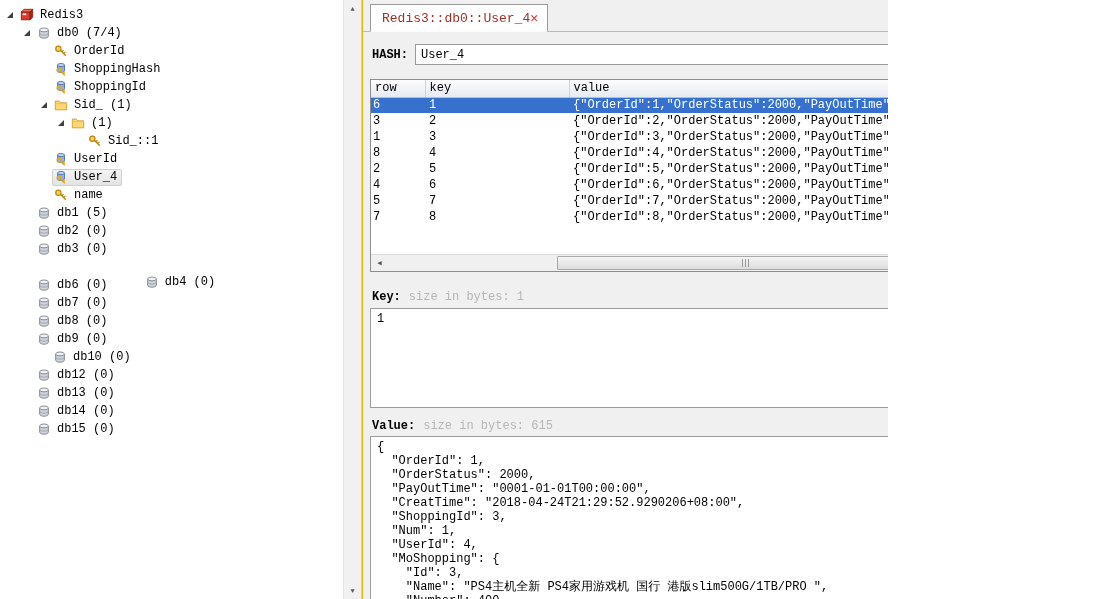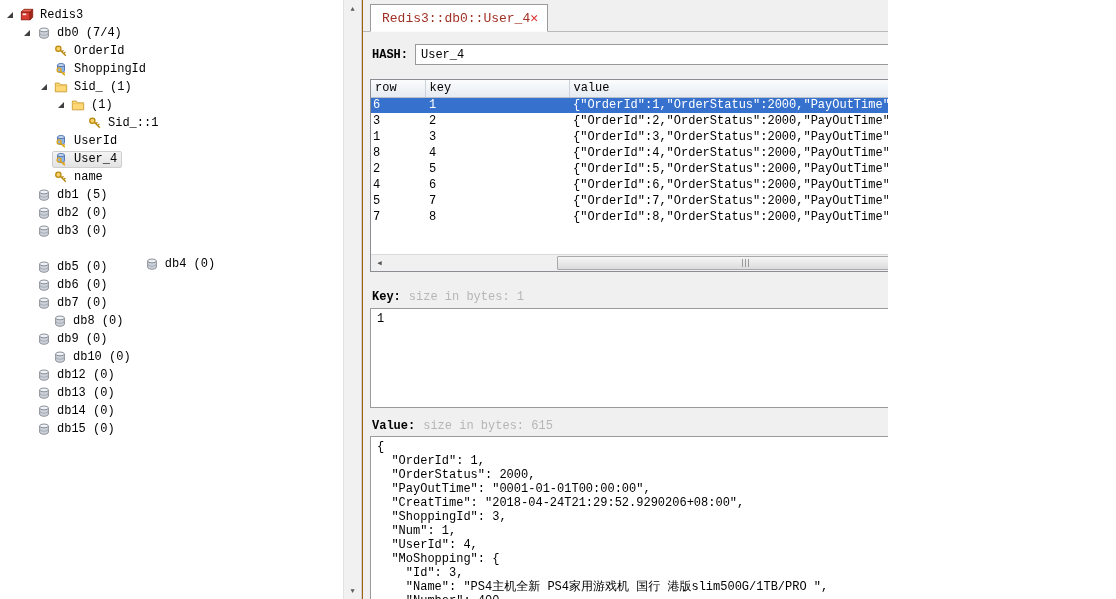--- a/index.html
+++ b/index.html
@@ -1,20 +1,20 @@
 <!DOCTYPE html>
 <html><head>
 <meta charset="utf-8">
 <style>
   * { box-sizing: border-box; }
   html,body { margin:0; padding:0; background:#fff; }
   .app {
     position:relative; width:888px; height:599px; overflow:hidden;
     font-family:"Liberation Mono","DejaVu Sans Mono",monospace;
-    font-size:12px; color:#000; background:#a16207; cursor:default;
+    font-size:12px; color:#000; background:#eab308; cursor:default;
   }
 
   
   .left-panel { position:absolute; left:0; top:0; width:362px; height:599px; background:#fff; border-right:1px solid #cfcfcf; }
   .tree { position:absolute; left:0; top:0; right:18px; bottom:0; padding-top:6px; overflow:hidden; }
   .tree-row { height:18px; display:flex; align-items:center; white-space:nowrap; }
   .arrow { width:15px; height:18px; flex:0 0 15px; position:relative; }
   .arrow.expanded::before { content:""; position:absolute; left:4px; top:6px; width:0; height:0;
     border-left:6px solid transparent; border-bottom:6px solid #404040; }
   .node { display:inline-flex; align-items:center; height:17px; padding:0 4px 0 1px; border:1px solid transparent; }
@@ -121,84 +121,98 @@
           <span class="arrow"></span>
           <span class="node">
             <span class="tree-icon">
               <svg width="14" height="14" viewBox="0 0 16 16">
                 <path d="M4 3.5 v6.5 c0 1.2 1.8 2 4 2 s4 -0.8 4 -2 V3.5" fill="#8fb4e3" stroke="#4a6da8"></path>
                 <ellipse cx="8" cy="3.5" rx="4" ry="1.8" fill="#c3d8f0" stroke="#4a6da8"></ellipse>
                 <circle cx="5.8" cy="9" r="2.2" fill="none" stroke="#e0a414" stroke-width="1.5"></circle>
                 <path d="M7.6 10.8 L12.4 15 M10.6 13.2 L12.2 11.8" stroke="#e0a414" stroke-width="1.6"></path>
               </svg>
             </span>
-            <span class="tlabel">ShoppingId</span>
-          </span>
-        </div>
-        <div class="tree-row" style="padding-left: 37px;">
-          <span class="arrow expanded"></span>
-          <span class="node">
-            <span class="tree-icon">
-              <svg width="14" height="14" viewBox="0 0 16 16">
-                <path d="M1.5 13.5 v-10 h4.5 l1.5 2 h7 v8 z" fill="#ffd876" stroke="#c79a2e"></path>
-                <path d="M1.5 6.5 h13" stroke="#e8bf5a" fill="none"></path>
-              </svg>
-            </span>
-            <span class="tlabel">Sid_ (1)</span>
-          </span>
-        </div>
-        <div class="tree-row" style="padding-left: 54px;">
-          <span class="arrow expanded"></span>
-          <span class="node">
-            <span class="tree-icon">
-              <svg width="14" height="14" viewBox="0 0 16 16">
-                <path d="M1.5 13.5 v-10 h4.5 l1.5 2 h7 v8 z" fill="#ffd876" stroke="#c79a2e"></path>
-                <path d="M1.5 6.5 h13" stroke="#e8bf5a" fill="none"></path>
-              </svg>
-            </span>
-            <span class="tlabel">(1)</span>
-          </span>
-        </div>
-        <div class="tree-row" style="padding-left: 71px;">
-          <span class="arrow"></span>
-          <span class="node">
-            <span class="tree-icon">
-              <svg width="14" height="14" viewBox="0 0 16 16">
-                <circle cx="5" cy="5.5" r="3" fill="#f7d368" stroke="#b8860b" stroke-width="1.4"></circle>
-                <path d="M7.5 7.5 L13.5 13.5 M11 11 L13 9 M9 9 L10.8 7.2" stroke="#b8860b" stroke-width="1.6" fill="none"></path>
-              </svg>
-            </span>
-            <span class="tlabel">Sid_::1</span>
+            <span class="tlabel">ShoppingHash</span>
           </span>
         </div>
         <div class="tree-row" style="padding-left: 37px;">
           <span class="arrow"></span>
           <span class="node">
             <span class="tree-icon">
               <svg width="14" height="14" viewBox="0 0 16 16">
                 <path d="M4 3.5 v6.5 c0 1.2 1.8 2 4 2 s4 -0.8 4 -2 V3.5" fill="#8fb4e3" stroke="#4a6da8"></path>
                 <ellipse cx="8" cy="3.5" rx="4" ry="1.8" fill="#c3d8f0" stroke="#4a6da8"></ellipse>
                 <circle cx="5.8" cy="9" r="2.2" fill="none" stroke="#e0a414" stroke-width="1.5"></circle>
                 <path d="M7.6 10.8 L12.4 15 M10.6 13.2 L12.2 11.8" stroke="#e0a414" stroke-width="1.6"></path>
               </svg>
             </span>
-            <span class="tlabel">UserId</span>
-          </span>
-        </div>
-        <div class="tree-row" style="padding-left: 37px;">
-          <span class="arrow"></span>
-          <span class="node selected">
+            <span class="tlabel">ShoppingId</span>
+          </span>
+        </div>
+        <div class="tree-row" style="padding-left: 37px;">
+          <span class="arrow expanded"></span>
+          <span class="node">
+            <span class="tree-icon">
+              <svg width="14" height="14" viewBox="0 0 16 16">
+                <path d="M1.5 13.5 v-10 h4.5 l1.5 2 h7 v8 z" fill="#ffd876" stroke="#c79a2e"></path>
+                <path d="M1.5 6.5 h13" stroke="#e8bf5a" fill="none"></path>
+              </svg>
+            </span>
+            <span class="tlabel">Sid_ (1)</span>
+          </span>
+        </div>
+        <div class="tree-row" style="padding-left: 54px;">
+          <span class="arrow expanded"></span>
+          <span class="node">
+            <span class="tree-icon">
+              <svg width="14" height="14" viewBox="0 0 16 16">
+                <path d="M1.5 13.5 v-10 h4.5 l1.5 2 h7 v8 z" fill="#ffd876" stroke="#c79a2e"></path>
+                <path d="M1.5 6.5 h13" stroke="#e8bf5a" fill="none"></path>
+              </svg>
+            </span>
+            <span class="tlabel">(1)</span>
+          </span>
+        </div>
+        <div class="tree-row" style="padding-left: 71px;">
+          <span class="arrow"></span>
+          <span class="node">
+            <span class="tree-icon">
+              <svg width="14" height="14" viewBox="0 0 16 16">
+                <circle cx="5" cy="5.5" r="3" fill="#f7d368" stroke="#b8860b" stroke-width="1.4"></circle>
+                <path d="M7.5 7.5 L13.5 13.5 M11 11 L13 9 M9 9 L10.8 7.2" stroke="#b8860b" stroke-width="1.6" fill="none"></path>
+              </svg>
+            </span>
+            <span class="tlabel">Sid_::1</span>
+          </span>
+        </div>
+        <div class="tree-row" style="padding-left: 37px;">
+          <span class="arrow"></span>
+          <span class="node">
             <span class="tree-icon">
               <svg width="14" height="14" viewBox="0 0 16 16">
                 <path d="M4 3.5 v6.5 c0 1.2 1.8 2 4 2 s4 -0.8 4 -2 V3.5" fill="#8fb4e3" stroke="#4a6da8"></path>
                 <ellipse cx="8" cy="3.5" rx="4" ry="1.8" fill="#c3d8f0" stroke="#4a6da8"></ellipse>
                 <circle cx="5.8" cy="9" r="2.2" fill="none" stroke="#e0a414" stroke-width="1.5"></circle>
                 <path d="M7.6 10.8 L12.4 15 M10.6 13.2 L12.2 11.8" stroke="#e0a414" stroke-width="1.6"></path>
               </svg>
             </span>
+            <span class="tlabel">UserId</span>
+          </span>
+        </div>
+        <div class="tree-row" style="padding-left: 37px;">
+          <span class="arrow"></span>
+          <span class="node selected">
+            <span class="tree-icon">
+              <svg width="14" height="14" viewBox="0 0 16 16">
+                <path d="M4 3.5 v6.5 c0 1.2 1.8 2 4 2 s4 -0.8 4 -2 V3.5" fill="#8fb4e3" stroke="#4a6da8"></path>
+                <ellipse cx="8" cy="3.5" rx="4" ry="1.8" fill="#c3d8f0" stroke="#4a6da8"></ellipse>
+                <circle cx="5.8" cy="9" r="2.2" fill="none" stroke="#e0a414" stroke-width="1.5"></circle>
+                <path d="M7.6 10.8 L12.4 15 M10.6 13.2 L12.2 11.8" stroke="#e0a414" stroke-width="1.6"></path>
+              </svg>
+            </span>
             <span class="tlabel">User_4</span>
           </span>
         </div>
         <div class="tree-row" style="padding-left: 37px;">
           <span class="arrow"></span>
           <span class="node">
             <span class="tree-icon">
               <svg width="14" height="14" viewBox="0 0 16 16">
                 <circle cx="5" cy="5.5" r="3" fill="#f7d368" stroke="#b8860b" stroke-width="1.4"></circle>
                 <path d="M7.5 7.5 L13.5 13.5 M11 11 L13 9 M9 9 L10.8 7.2" stroke="#b8860b" stroke-width="1.6" fill="none"></path>
@@ -262,50 +276,37 @@
         <div class="tree-row" style="padding-left: 20px;">
           <span class="arrow"></span>
           <span class="node">
             <span class="tree-icon">
               <svg width="14" height="14" viewBox="0 0 16 16">
                 <path d="M3 4.5 v7 c0 1.4 2.2 2.5 5 2.5 s5 -1.1 5 -2.5 v-7" fill="#ced3db" stroke="#7d828a"></path>
                 <ellipse cx="8" cy="4.5" rx="5" ry="2.2" fill="#eef1f5" stroke="#7d828a"></ellipse>
                 <path d="M3 8 c0 1.4 2.2 2.5 5 2.5 s5 -1.1 5 -2.5" fill="none" stroke="#9aa0a8"></path>
               </svg>
             </span>
-            <span class="tlabel">db5 (0)</span>
-          </span>
-        </div>
-        <div class="tree-row" style="padding-left: 20px;">
-          <span class="arrow"></span>
-          <span class="node">
-            <span class="tree-icon">
-              <svg width="14" height="14" viewBox="0 0 16 16">
-                <path d="M3 4.5 v7 c0 1.4 2.2 2.5 5 2.5 s5 -1.1 5 -2.5 v-7" fill="#ced3db" stroke="#7d828a"></path>
-                <ellipse cx="8" cy="4.5" rx="5" ry="2.2" fill="#eef1f5" stroke="#7d828a"></ellipse>
-                <path d="M3 8 c0 1.4 2.2 2.5 5 2.5 s5 -1.1 5 -2.5" fill="none" stroke="#9aa0a8"></path>
-              </svg>
-            </span>
             <span class="tlabel">db6 (0)</span>
           </span>
         </div>
         <div class="tree-row" style="padding-left: 20px;">
           <span class="arrow"></span>
           <span class="node">
             <span class="tree-icon">
               <svg width="14" height="14" viewBox="0 0 16 16">
                 <path d="M3 4.5 v7 c0 1.4 2.2 2.5 5 2.5 s5 -1.1 5 -2.5 v-7" fill="#ced3db" stroke="#7d828a"></path>
                 <ellipse cx="8" cy="4.5" rx="5" ry="2.2" fill="#eef1f5" stroke="#7d828a"></ellipse>
                 <path d="M3 8 c0 1.4 2.2 2.5 5 2.5 s5 -1.1 5 -2.5" fill="none" stroke="#9aa0a8"></path>
               </svg>
             </span>
             <span class="tlabel">db7 (0)</span>
           </span>
         </div>
-        <div class="tree-row" style="padding-left: 36px;">
+        <div class="tree-row" style="padding-left: 20px;">
           <span class="arrow"></span>
           <span class="node">
             <span class="tree-icon">
               <svg width="14" height="14" viewBox="0 0 16 16">
                 <path d="M3 4.5 v7 c0 1.4 2.2 2.5 5 2.5 s5 -1.1 5 -2.5 v-7" fill="#ced3db" stroke="#7d828a"></path>
                 <ellipse cx="8" cy="4.5" rx="5" ry="2.2" fill="#eef1f5" stroke="#7d828a"></ellipse>
                 <path d="M3 8 c0 1.4 2.2 2.5 5 2.5 s5 -1.1 5 -2.5" fill="none" stroke="#9aa0a8"></path>
               </svg>
             </span>
             <span class="tlabel">db8 (0)</span>

